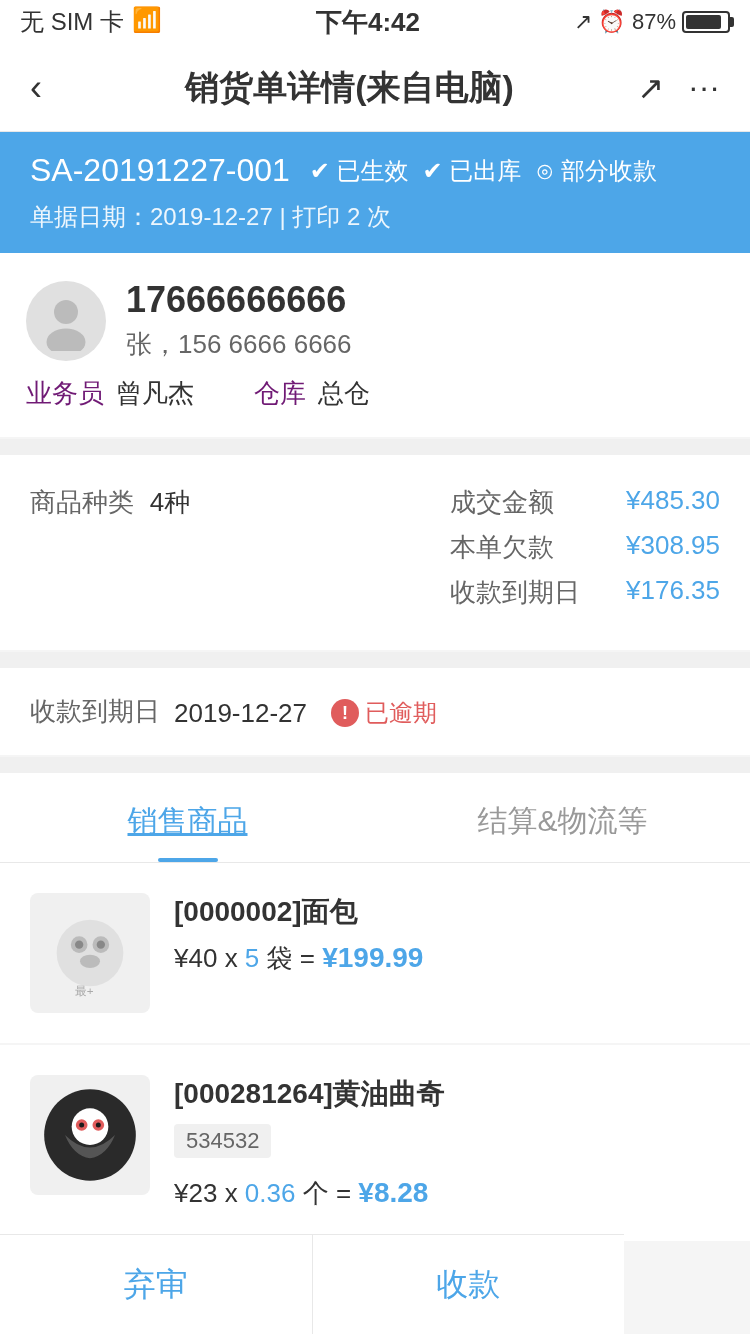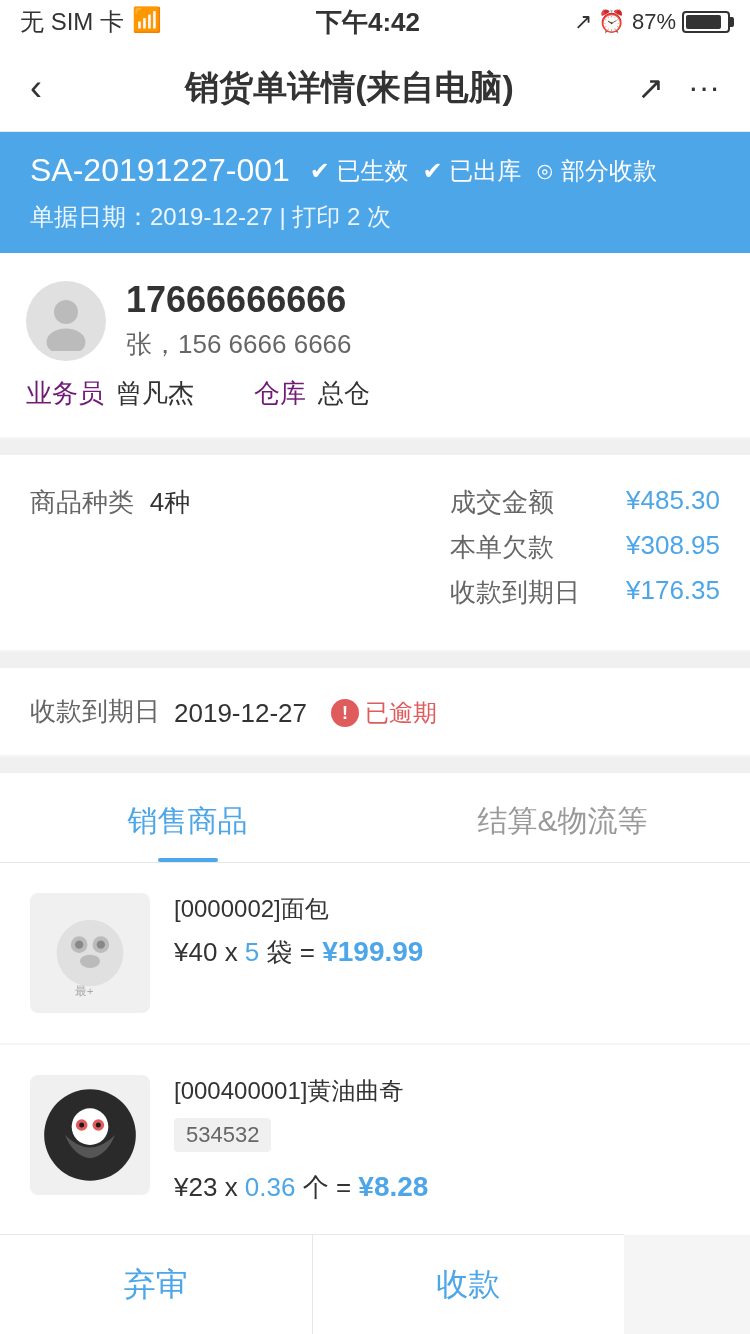--- a/index.html
+++ b/index.html
@@ -237,20 +237,21 @@
       flex: 1;
       text-align: center;
       padding: 28px 0 20px;
       font-size: 30px;
       cursor: pointer;
       position: relative;
       color: #999;
     }
     .tab-item.active {
       color: #4da6e8;
+      text-decoration: underline;
     }
     .tab-item.active::after {
       content: '';
       position: absolute;
       bottom: 0;
       left: 50%;
       transform: translateX(-50%);
       width: 60px;
       height: 4px;
       background: #4da6e8;
@@ -275,24 +276,24 @@
       background: #f0f0f0;
       border-radius: 8px;
       flex-shrink: 0;
       display: flex;
       align-items: center;
       justify-content: center;
       overflow: hidden;
     }
     .product-info { flex: 1; }
     .product-name {
-      font-size: 24px;
+      font-size: 28px;
       color: #333;
       margin-bottom: 10px;
-      font-weight: 400;
+      font-weight: 700;
     }
     .product-tag {
       display: inline-block;
       background: #f0f0f0;
       color: #666;
       font-size: 22px;
       padding: 4px 12px;
       border-radius: 4px;
       margin-bottom: 10px;
     }
@@ -482,21 +483,21 @@
         <circle cx="60" cy="50" r="22" fill="#fff"></circle>
         <path d="M38 50 Q60 80 82 50" fill="#fff"></path>
         <circle cx="50" cy="48" r="7" fill="#e05c5c"></circle>
         <circle cx="70" cy="48" r="7" fill="#e05c5c"></circle>
         <circle cx="50" cy="48" r="3" fill="#1a1a1a"></circle>
         <circle cx="70" cy="48" r="3" fill="#1a1a1a"></circle>
         <path d="M30 60 Q60 90 90 60 Q80 85 60 88 Q40 85 30 60Z" fill="#555"></path>
       </svg>
     </div>
     <div class="product-info">
-      <div class="product-name">[000400001]黄油曲奇</div>
+      <div class="product-name">[000281264]黄油曲奇</div>
       <div class="product-tag">534532</div>
       <div class="product-price-row">
         <span>¥23</span>
         <span> x </span>
         <span class="price-highlight">0.36</span>
         <span>个</span>
         <span> = </span>
         <span class="price-result">¥8.28</span>
       </div>
     </div>

